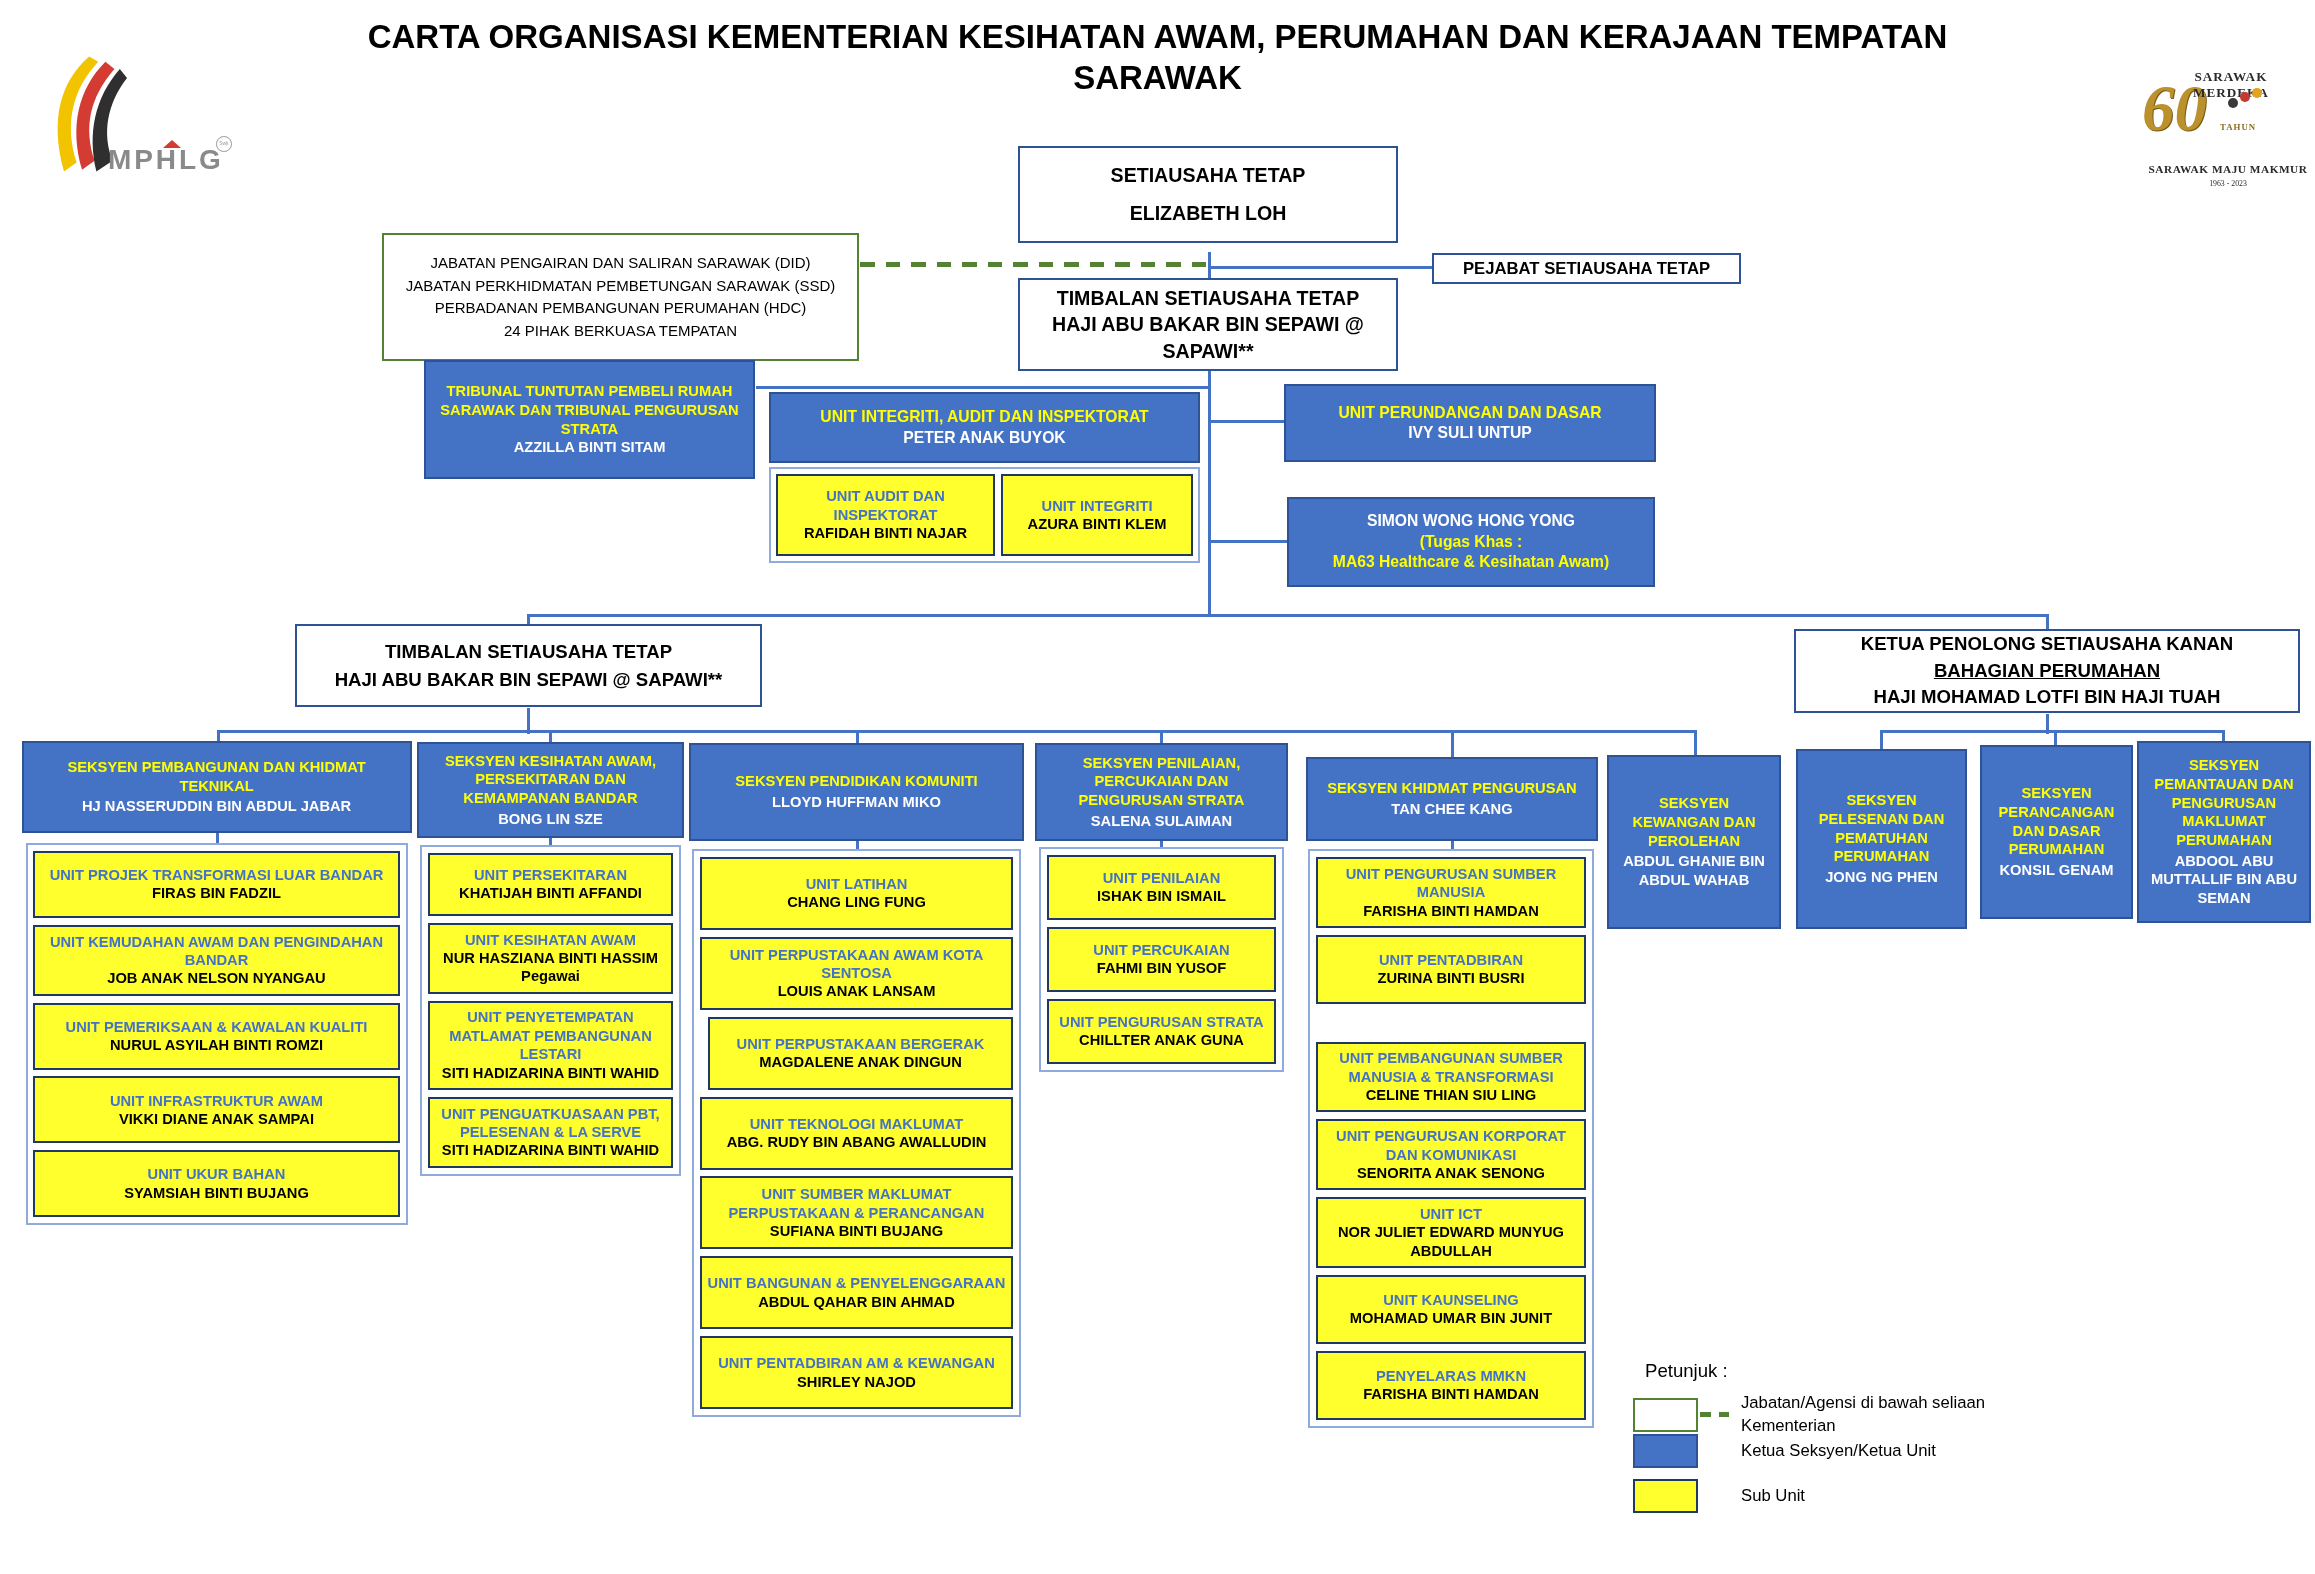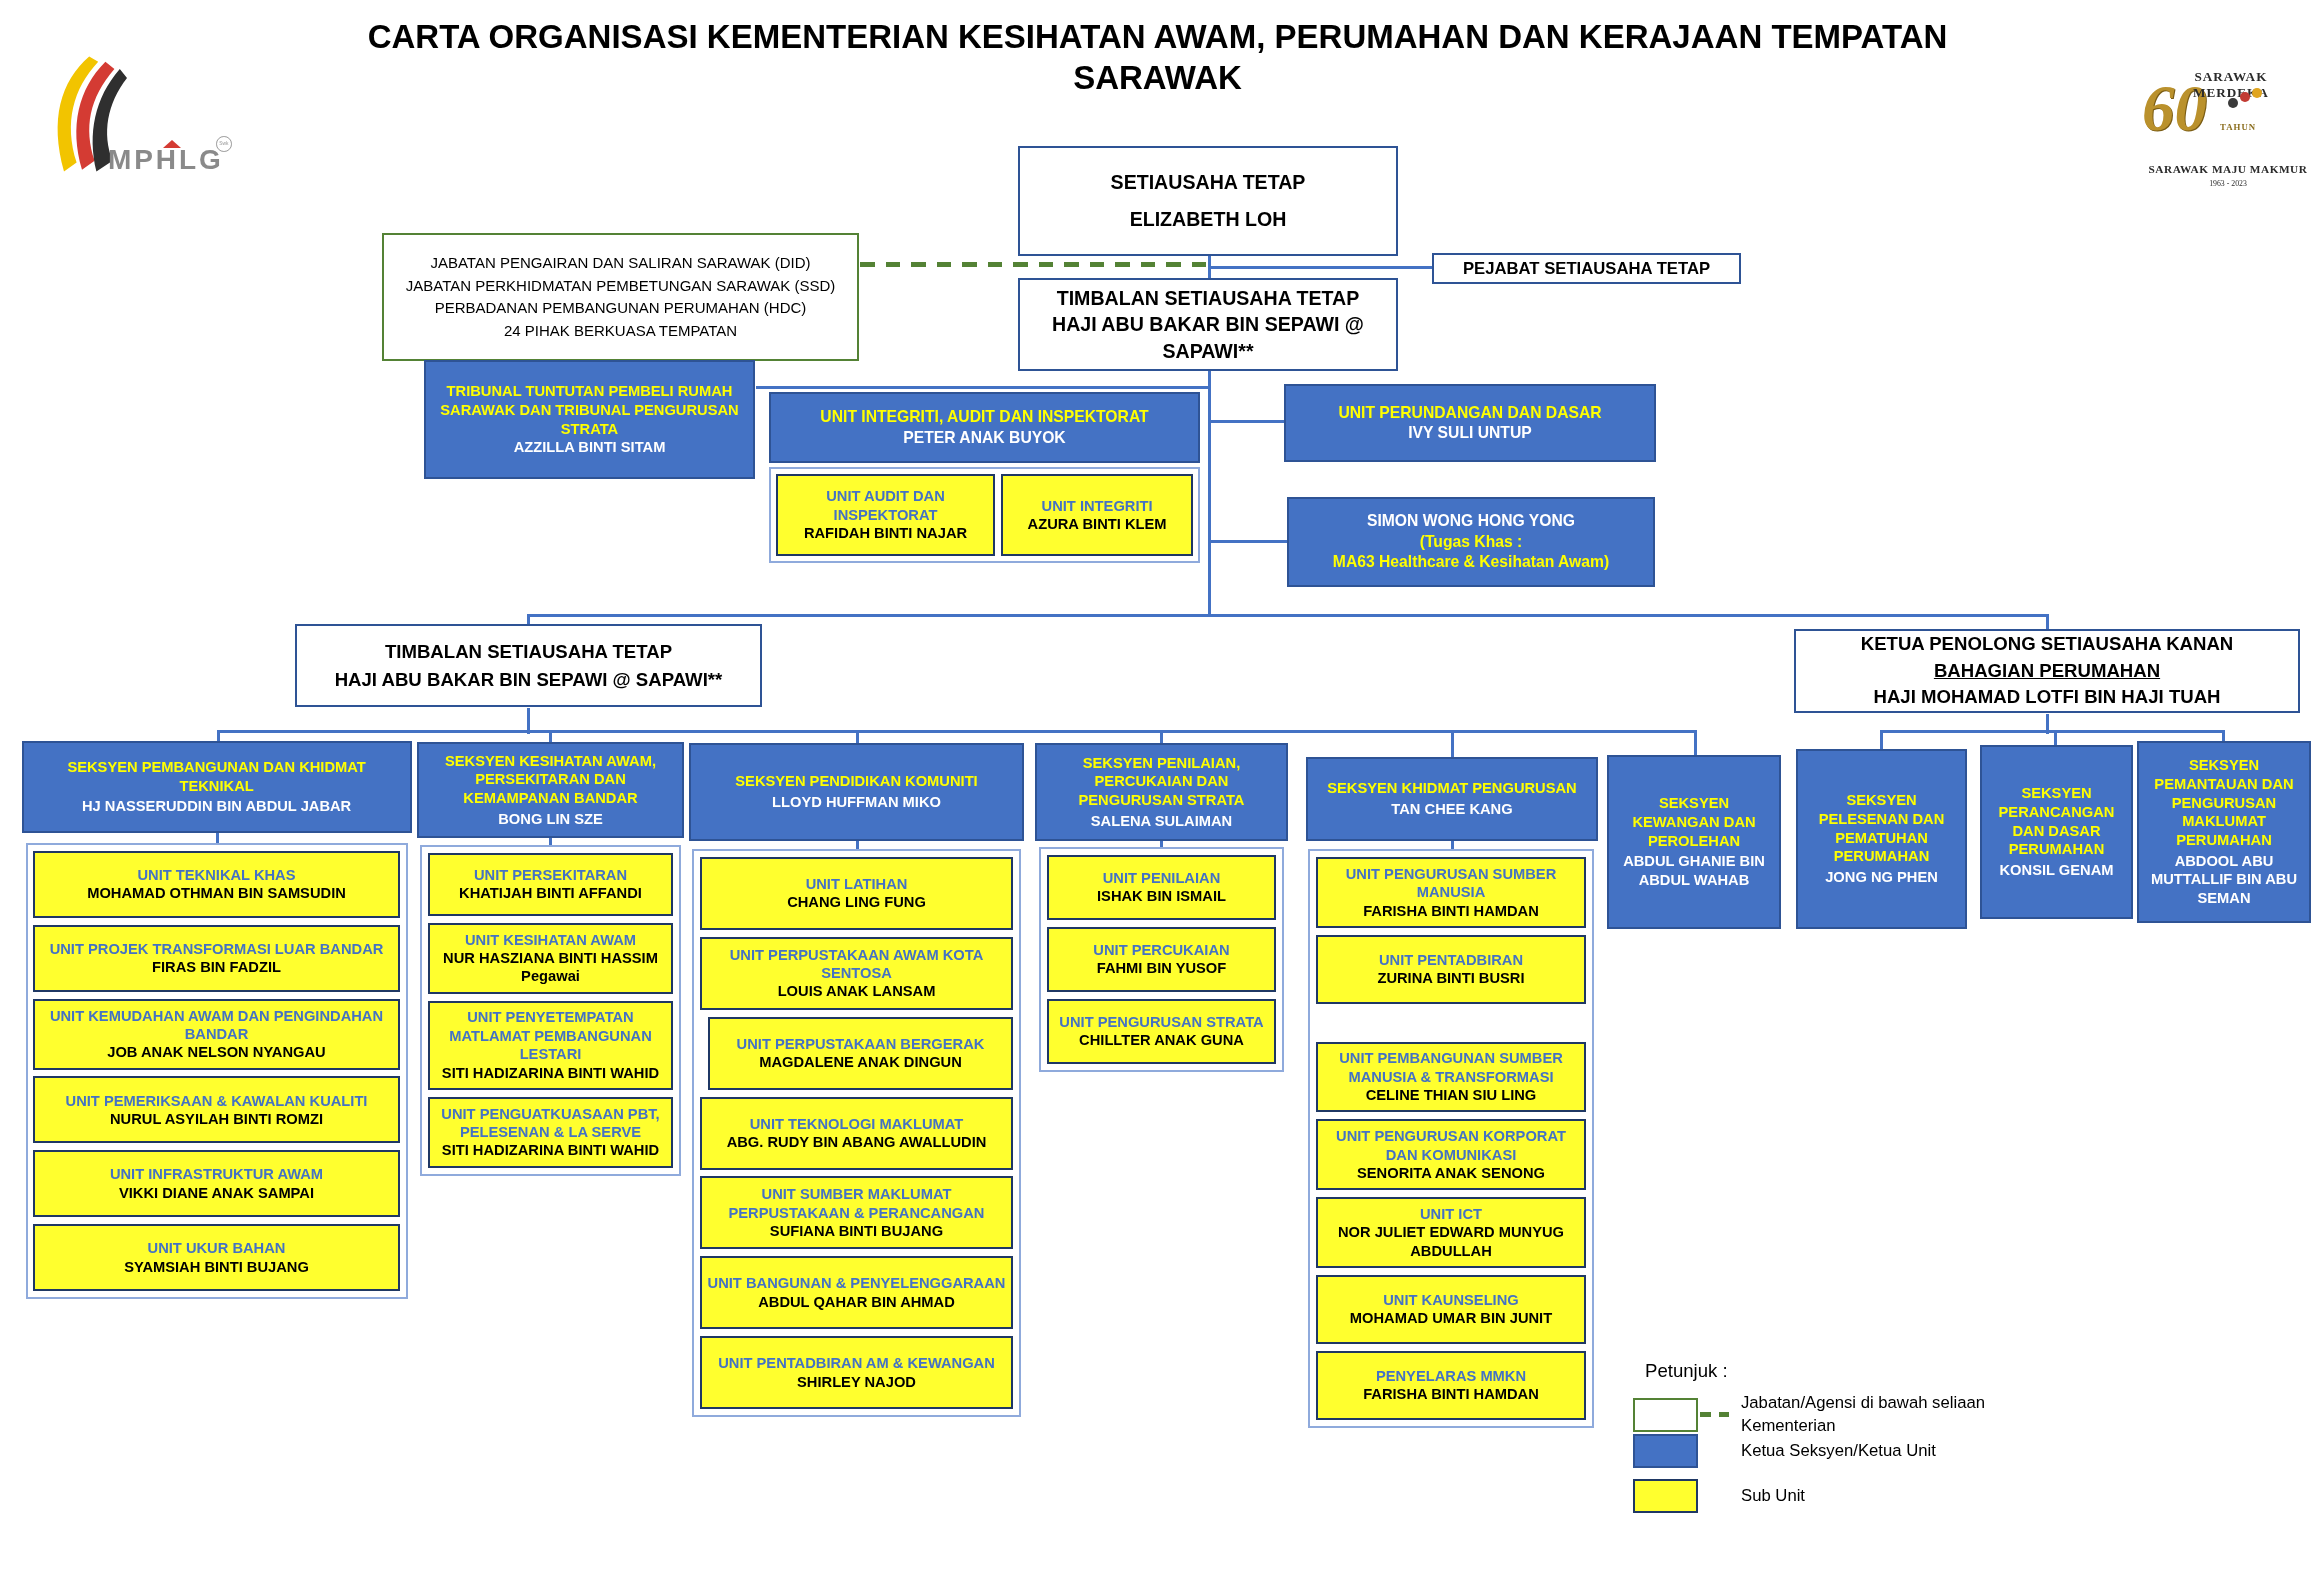--- a/index.html
+++ b/index.html
@@ -19,21 +19,21 @@
   .yellow .n{color:#000;font-weight:bold}
   .green{background:#fff;border:2px solid #548235;color:#000}
   .cont{position:absolute;background:#fff;border:2.9px solid #8FAADC;box-sizing:border-box;
         display:flex;flex-direction:column;gap:6.9px;padding:5.9px;z-index:2}
   .sub{display:flex;flex-direction:column;align-items:center;justify-content:center;
        text-align:center;padding:5.9px 3.9px;box-sizing:border-box;font-size:14.7px;line-height:1.25}
   .fs15{font-size:14.7px;line-height:1.27}
   .fs16{font-size:15.7px;line-height:1.3}
   #title{position:absolute;left:0;right:0;top:15.7px;text-align:center;color:#000;
          font-size:33px;font-weight:600;line-height:1.25;z-index:2}
-  #box-st{left:1018px;top:146px;width:380px;height:110px;font-size:19.6px;line-height:1.9}
+  #box-st{left:1018px;top:146px;width:380px;height:97px;font-size:19.6px;line-height:1.9}
   #box-agencies{left:382px;top:233px;width:477px;height:128px;font-size:15px;line-height:1.5;font-weight:normal}
   #box-pejabat{left:1432px;top:253px;width:309px;height:31px;font-size:16.7px;border-width:2px}
   #box-tst{left:1018px;top:278px;width:380px;height:93px;font-size:19.6px;line-height:1.35}
   #box-tribunal{left:424px;top:360px;width:331px;height:119px}
   #box-integriti{left:769px;top:392px;width:431px;height:71px}
   #integriti-wrap{left:769px;top:467px;width:431px;flex-direction:row;gap:5.9px;padding:4.9px}
   #integriti-wrap .sub{min-height:82px}
   #box-perundangan{left:1284px;top:384px;width:372px;height:78px}
   #box-simon{left:1287px;top:497px;width:368px;height:90px}
   #box-simon .n2{color:#FFFF00;font-weight:bold}
@@ -210,24 +210,20 @@
   <div class="llabel">Sub Unit</div>
 </div>
 
 <div class="box blue fs15 sechdr" style="left: 21.6px; top: 741px; width: 390px; height: 92px;">
     <span class="t">SEKSYEN PEMBANGUNAN DAN KHIDMAT TEKNIKAL</span>
     <span class="n">HJ NASSERUDDIN BIN ABDUL JABAR</span>
   </div>
 <div class="line" style="left: 216px; top: 831px; width: 2.9px; height: 13.7px;"></div>
 <div class="cont" style="left: 25.5px; top: 843px; width: 382px;">
     <div class="yellow sub" style="min-height: 67px;">
-      <span class="t">UNIT TEKNIKAL KHAS</span>
-      <span class="n">MOHAMAD OTHMAN BIN SAMSUDIN</span>
-    </div>
-    <div class="yellow sub" style="min-height: 67px;">
       <span class="t">UNIT PROJEK TRANSFORMASI LUAR BANDAR</span>
       <span class="n">FIRAS BIN FADZIL</span>
     </div>
     <div class="yellow sub" style="min-height: 67px;">
       <span class="t">UNIT KEMUDAHAN AWAM DAN PENGINDAHAN BANDAR</span>
       <span class="n">JOB ANAK NELSON NYANGAU</span>
     </div>
     <div class="yellow sub" style="min-height: 67px;">
       <span class="t">UNIT PEMERIKSAAN &amp; KAWALAN KUALITI</span>
       <span class="n">NURUL ASYILAH BINTI ROMZI</span>

